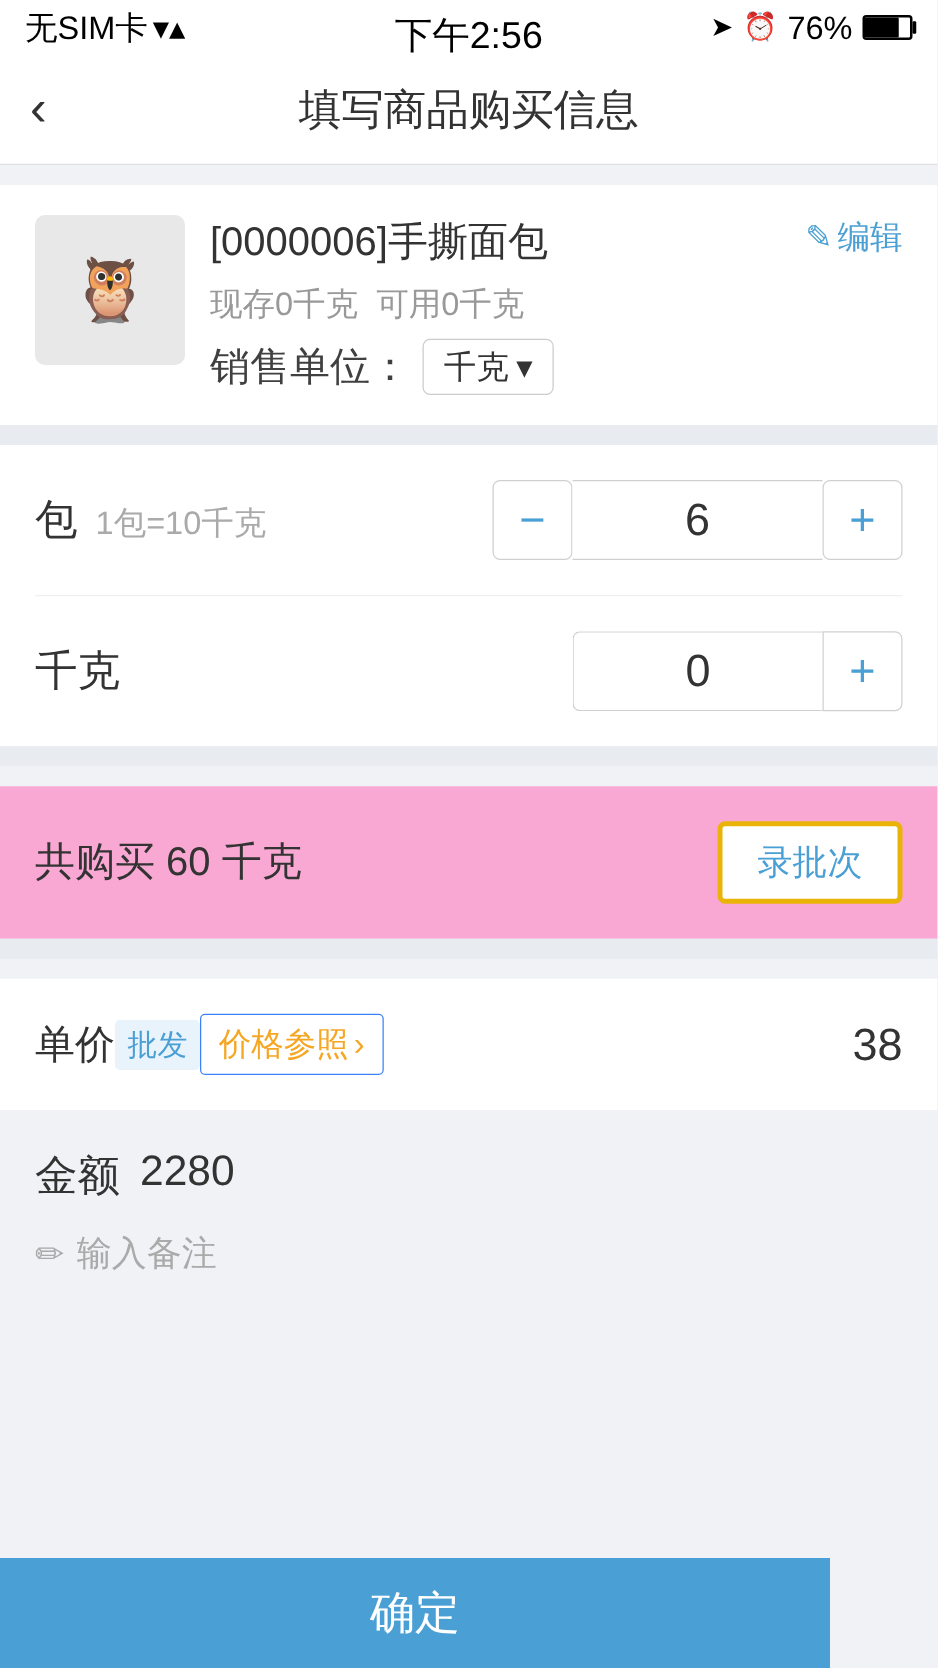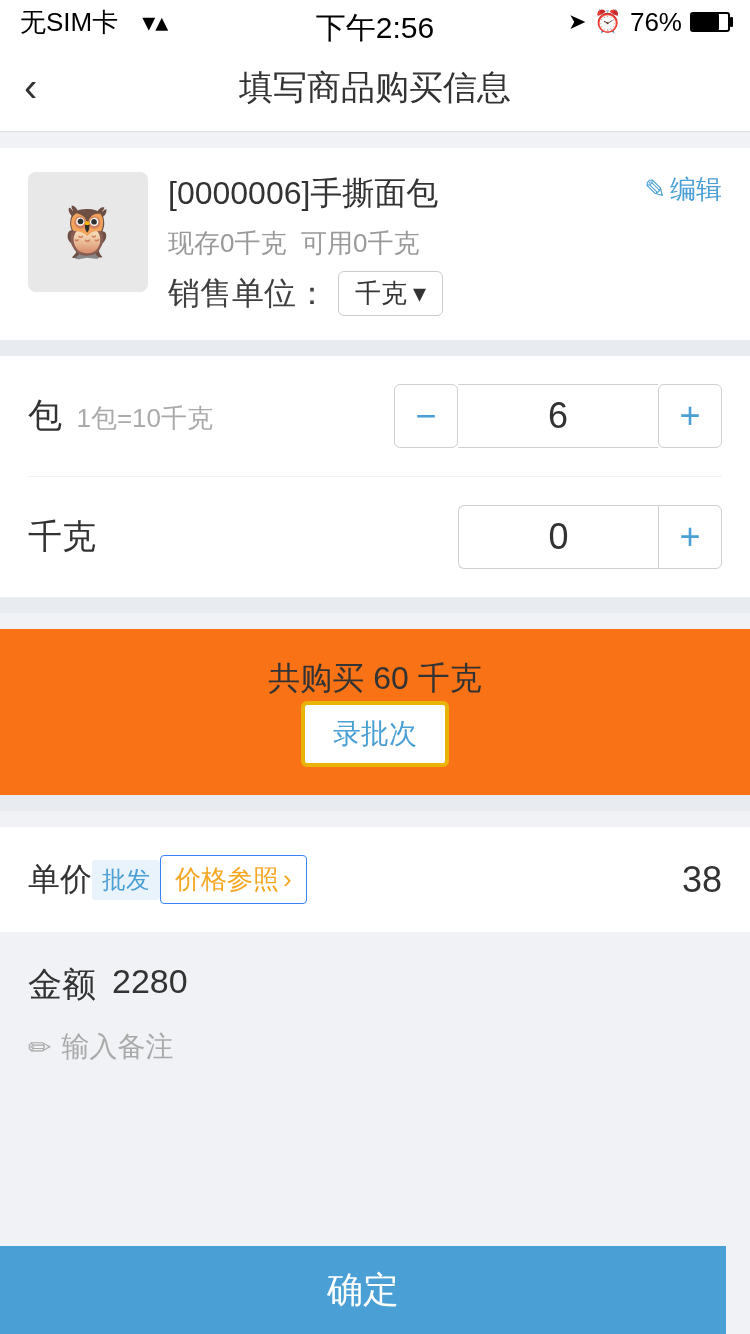--- a/index.html
+++ b/index.html
@@ -19,21 +19,21 @@
       background: #fff;
       display: flex;
       align-items: center;
       justify-content: space-between;
       padding: 0 20px;
       font-size: 28px;
     }
     .status-left {
       display: flex;
       align-items: center;
-      gap: 24px;
+      gap: 4px;
       font-size: 26px;
       color: #000;
     }
     .status-center {
       font-size: 30px;
       font-weight: 500;
       color: #000;
       position: absolute;
       left: 50%;
       transform: translateX(-50%);
@@ -201,27 +201,26 @@
       border-left: none;
       border-right: none;
       text-align: center;
       font-size: 36px;
       color: #333;
       background: #fff;
     }
 
     
     .total-section {
-      background: #f97316;
+      background: #f9a8d4;
       padding: 28px;
       display: flex;
       align-items: center;
       justify-content: space-between;
       margin-top: 16px;
-      flex-direction: column;
     }
     .total-label {
       font-size: 32px;
       color: #333;
     }
     .batch-btn {
       border: 4px solid #eab308;
       border-radius: 6px;
       padding: 10px 28px;
       font-size: 28px;
@@ -312,21 +311,21 @@
       background: #f0f2f5;
       flex: 1;
       min-height: 300px;
     }
 
     
     .confirm-bar {
       position: fixed;
       bottom: 0;
       left: 0;
-      width: 726px;
+      width: 664px;
       height: 88px;
       background: #4a9fd4;
       display: flex;
       align-items: center;
       justify-content: center;
       cursor: pointer;
     }
     .confirm-text {
       font-size: 36px;
       color: #fff;

